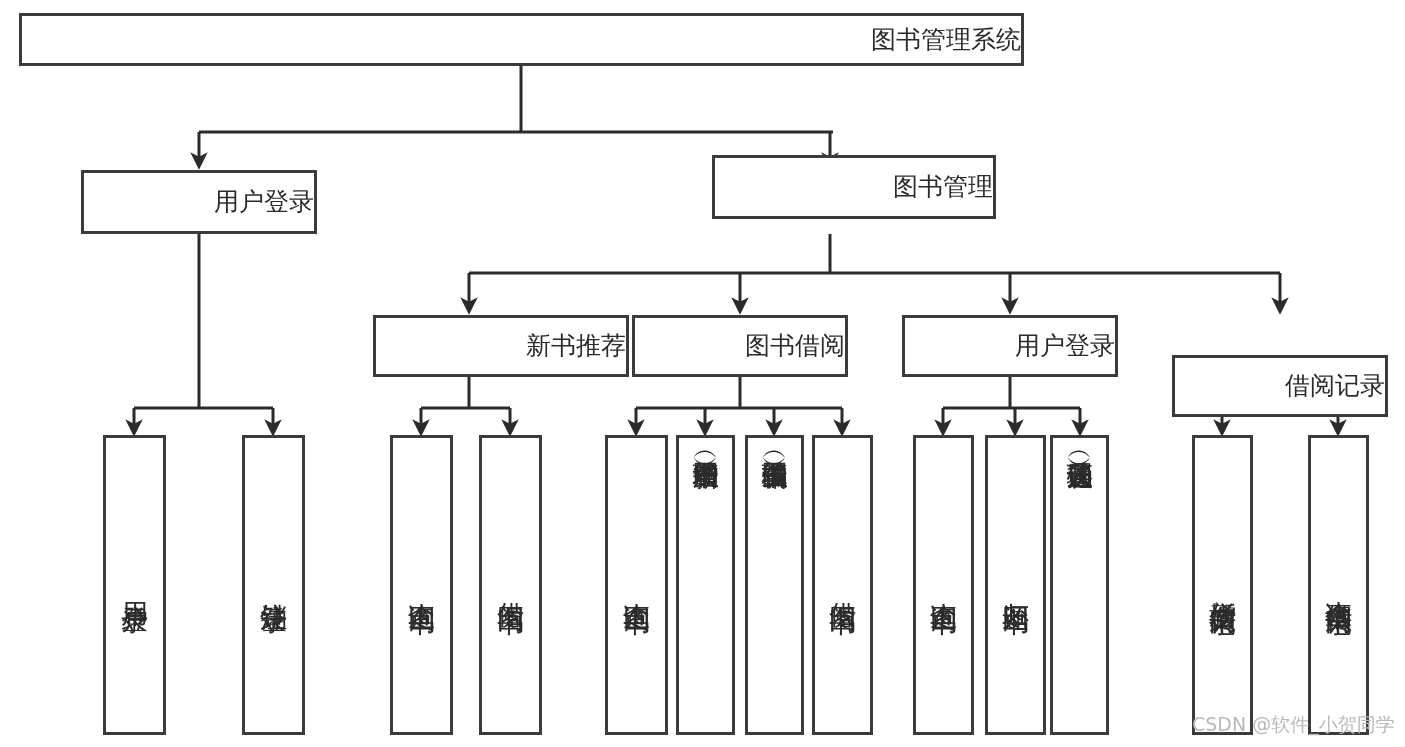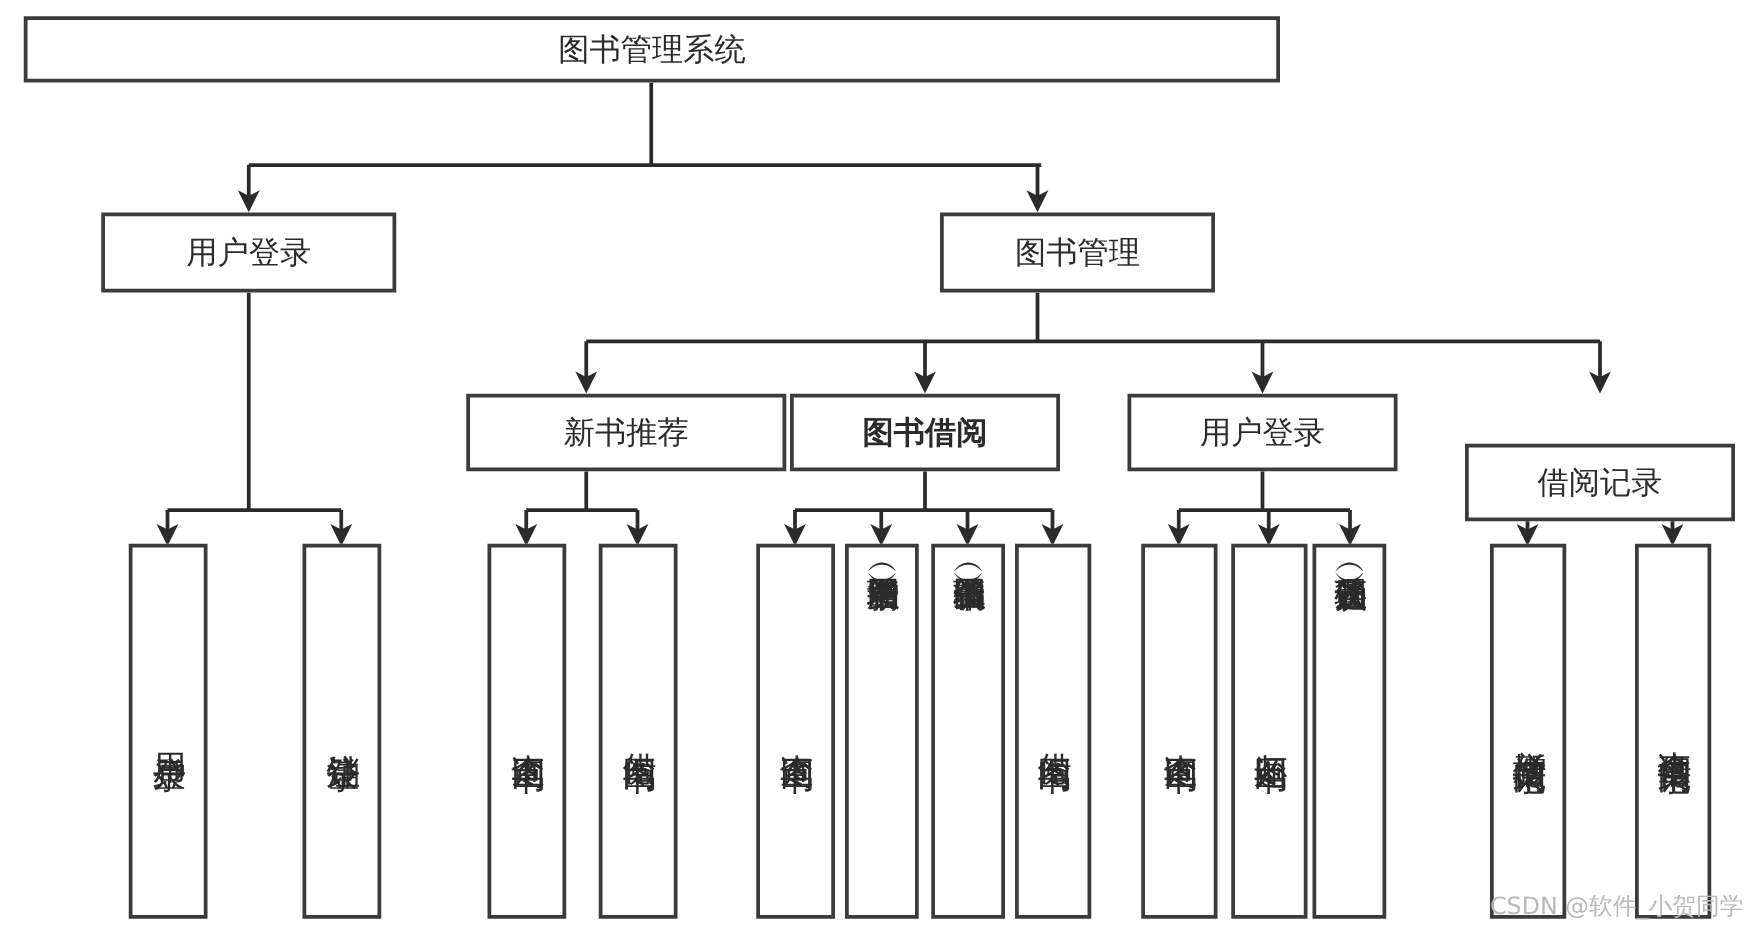--- a/index.html
+++ b/index.html
@@ -26,21 +26,21 @@
     height: 747px;
     pointer-events: none;
   }
   .node {
     position: absolute;
     box-sizing: border-box;
     background: #ffffff;
     border: 3px solid #3b3b3b;
     display: flex;
     align-items: center;
-    justify-content: center;
+    justify-content: flex-end;
     color: #2b2b2b;
     line-height: 1.18;
     z-index: 2;
   }
   .node .lbl {
     display: block;
     text-align: center;
     white-space: nowrap;
   }
   
@@ -138,29 +138,29 @@
   </svg>
 
   <div class="node h-node" style="left:19px; top:13px; width:1005px; height:53px;">
     <span class="lbl">图书管理系统</span>
   </div>
 
   <div class="node h-node" style="left:81px; top:170px; width:236px; height:64px;">
     <span class="lbl">用户登录</span>
   </div>
 
-  <div class="node h-node" style="left:712px; top:170px; width:220px; height:64px;margin-left:40px;">
+  <div class="node h-node" style="left:712px; top:155px; width:284px; height:64px;">
     <span class="lbl">图书管理</span>
   </div>
 
   <div class="node h-node" style="left:373px; top:315px; width:256px; height:62px;">
     <span class="lbl">新书推荐</span>
   </div>
 
-  <div class="node h-node" style="left:632px; top:315px; width:216px; height:62px;font-weight:bold;">
+  <div class="node h-node" style="left:632px; top:315px; width:216px; height:62px;">
     <span class="lbl">图书借阅</span>
   </div>
 
   <div class="node h-node" style="left:902px; top:315px; width:216px; height:62px;">
     <span class="lbl">用户登录</span>
   </div>
 
   <div class="node h-node" style="left:1172px; top:315px; width:216px; height:62px;margin-top:40px;">
     <span class="lbl">借阅记录</span>
   </div>

